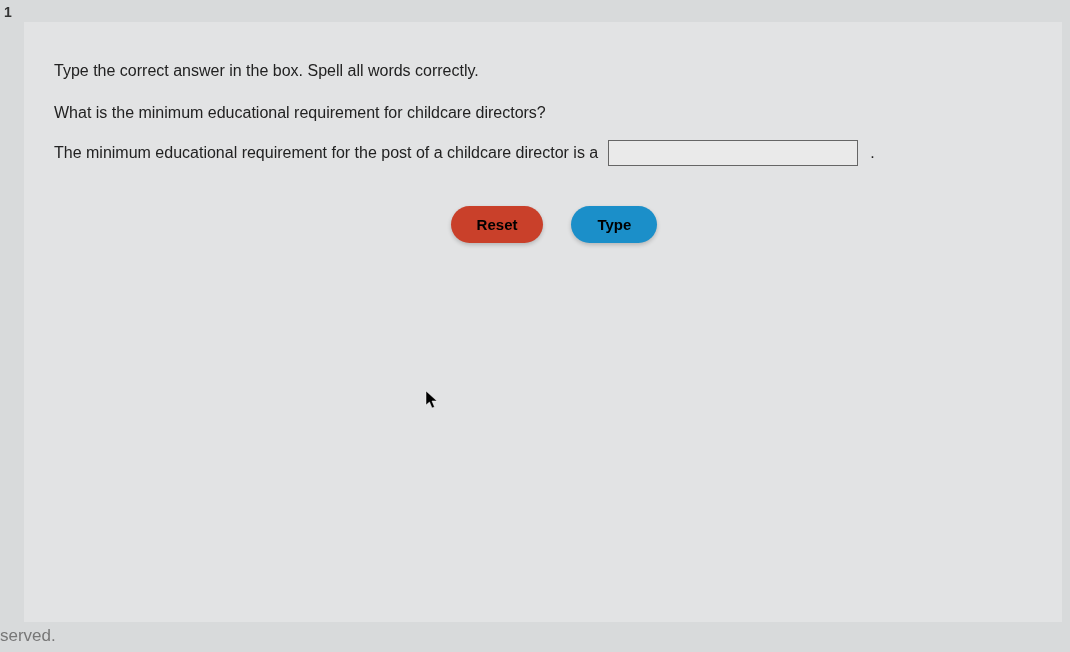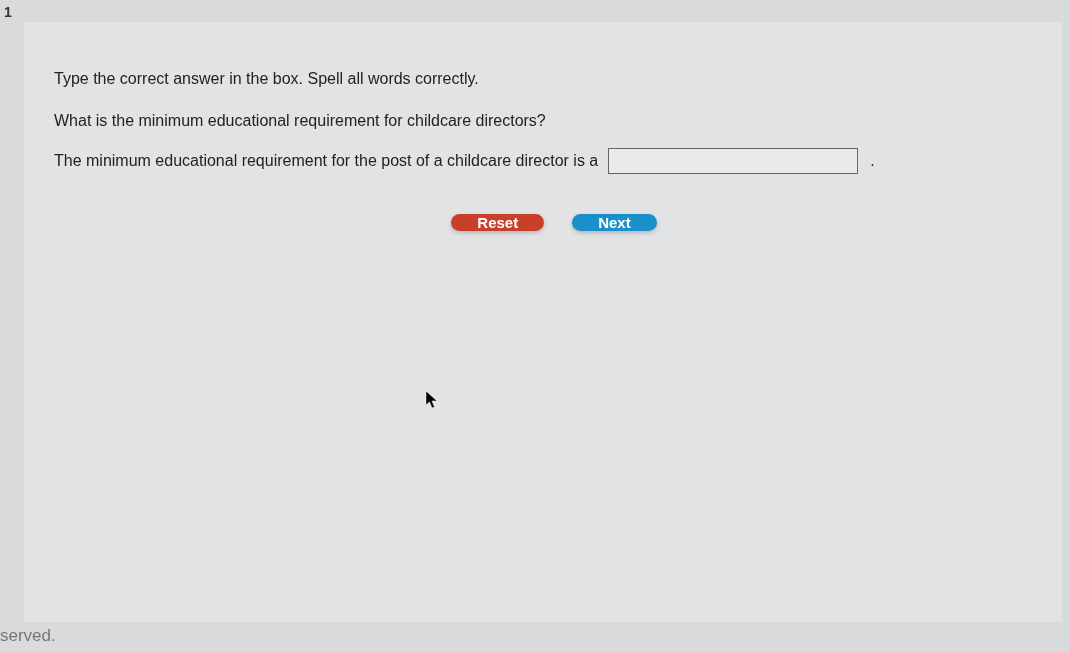--- a/index.html
+++ b/index.html
@@ -29,21 +29,21 @@
       left: 24px;
       right: 8px;
       bottom: 30px;
       background: #e2e3e4;
       padding: 20px 30px;
     }
     .instruction {
       font-size: 16px;
       color: #222;
       margin-bottom: 24px;
-      margin-top: 28px;
+      margin-top: 20px;
     }
     .question {
       font-size: 16px;
       color: #222;
       margin-bottom: 18px;
     }
     .answer-line {
       font-size: 16px;
       color: #222;
       display: flex;
@@ -66,24 +66,24 @@
     }
     .button-row {
       display: flex;
       gap: 28px;
       justify-content: center;
       margin-left: 360px;
       width: 280px;
     }
     .btn {
       border: none;
-      color: #ffffff;
+      color: #000000;
       font-size: 15px;
       font-weight: bold;
-      padding: 0 26px;
+      padding: 10px 26px;
       border-radius: 22px;
       cursor: pointer;
       box-shadow: 0 2px 4px rgba(0,0,0,0.2);
     }
     .btn-reset {
       background: #c9402a;
     }
     .btn-next {
       background: #1b8fc9;
     }
@@ -111,21 +111,21 @@
 <div class="content-area">
   <p class="instruction">Type the correct answer in the box. Spell all words correctly.</p>
   <p class="question">What is the minimum educational requirement for childcare directors?</p>
   <div class="answer-line">
     <span>The minimum educational requirement for the post of a childcare director is a</span>
     <input type="text" class="answer-input" value="" style="">
     <span class="period">.</span>
   </div>
   <div class="button-row">
     <button class="btn btn-reset">Reset</button>
-    <button class="btn btn-next">Next</button>
+    <button class="btn btn-next">Type</button>
   </div>
 </div>
 
 <svg class="cursor-icon" viewBox="0 0 16 20">
   <path d="M 1 1 L 1 15 L 4.5 12 L 7 18 L 9.5 17 L 7 11 L 12 11 Z" fill="#000" stroke="#fff" stroke-width="0.5"></path>
 </svg>
 
 <div class="footer-text">served.</div>
 
 </body></html>

